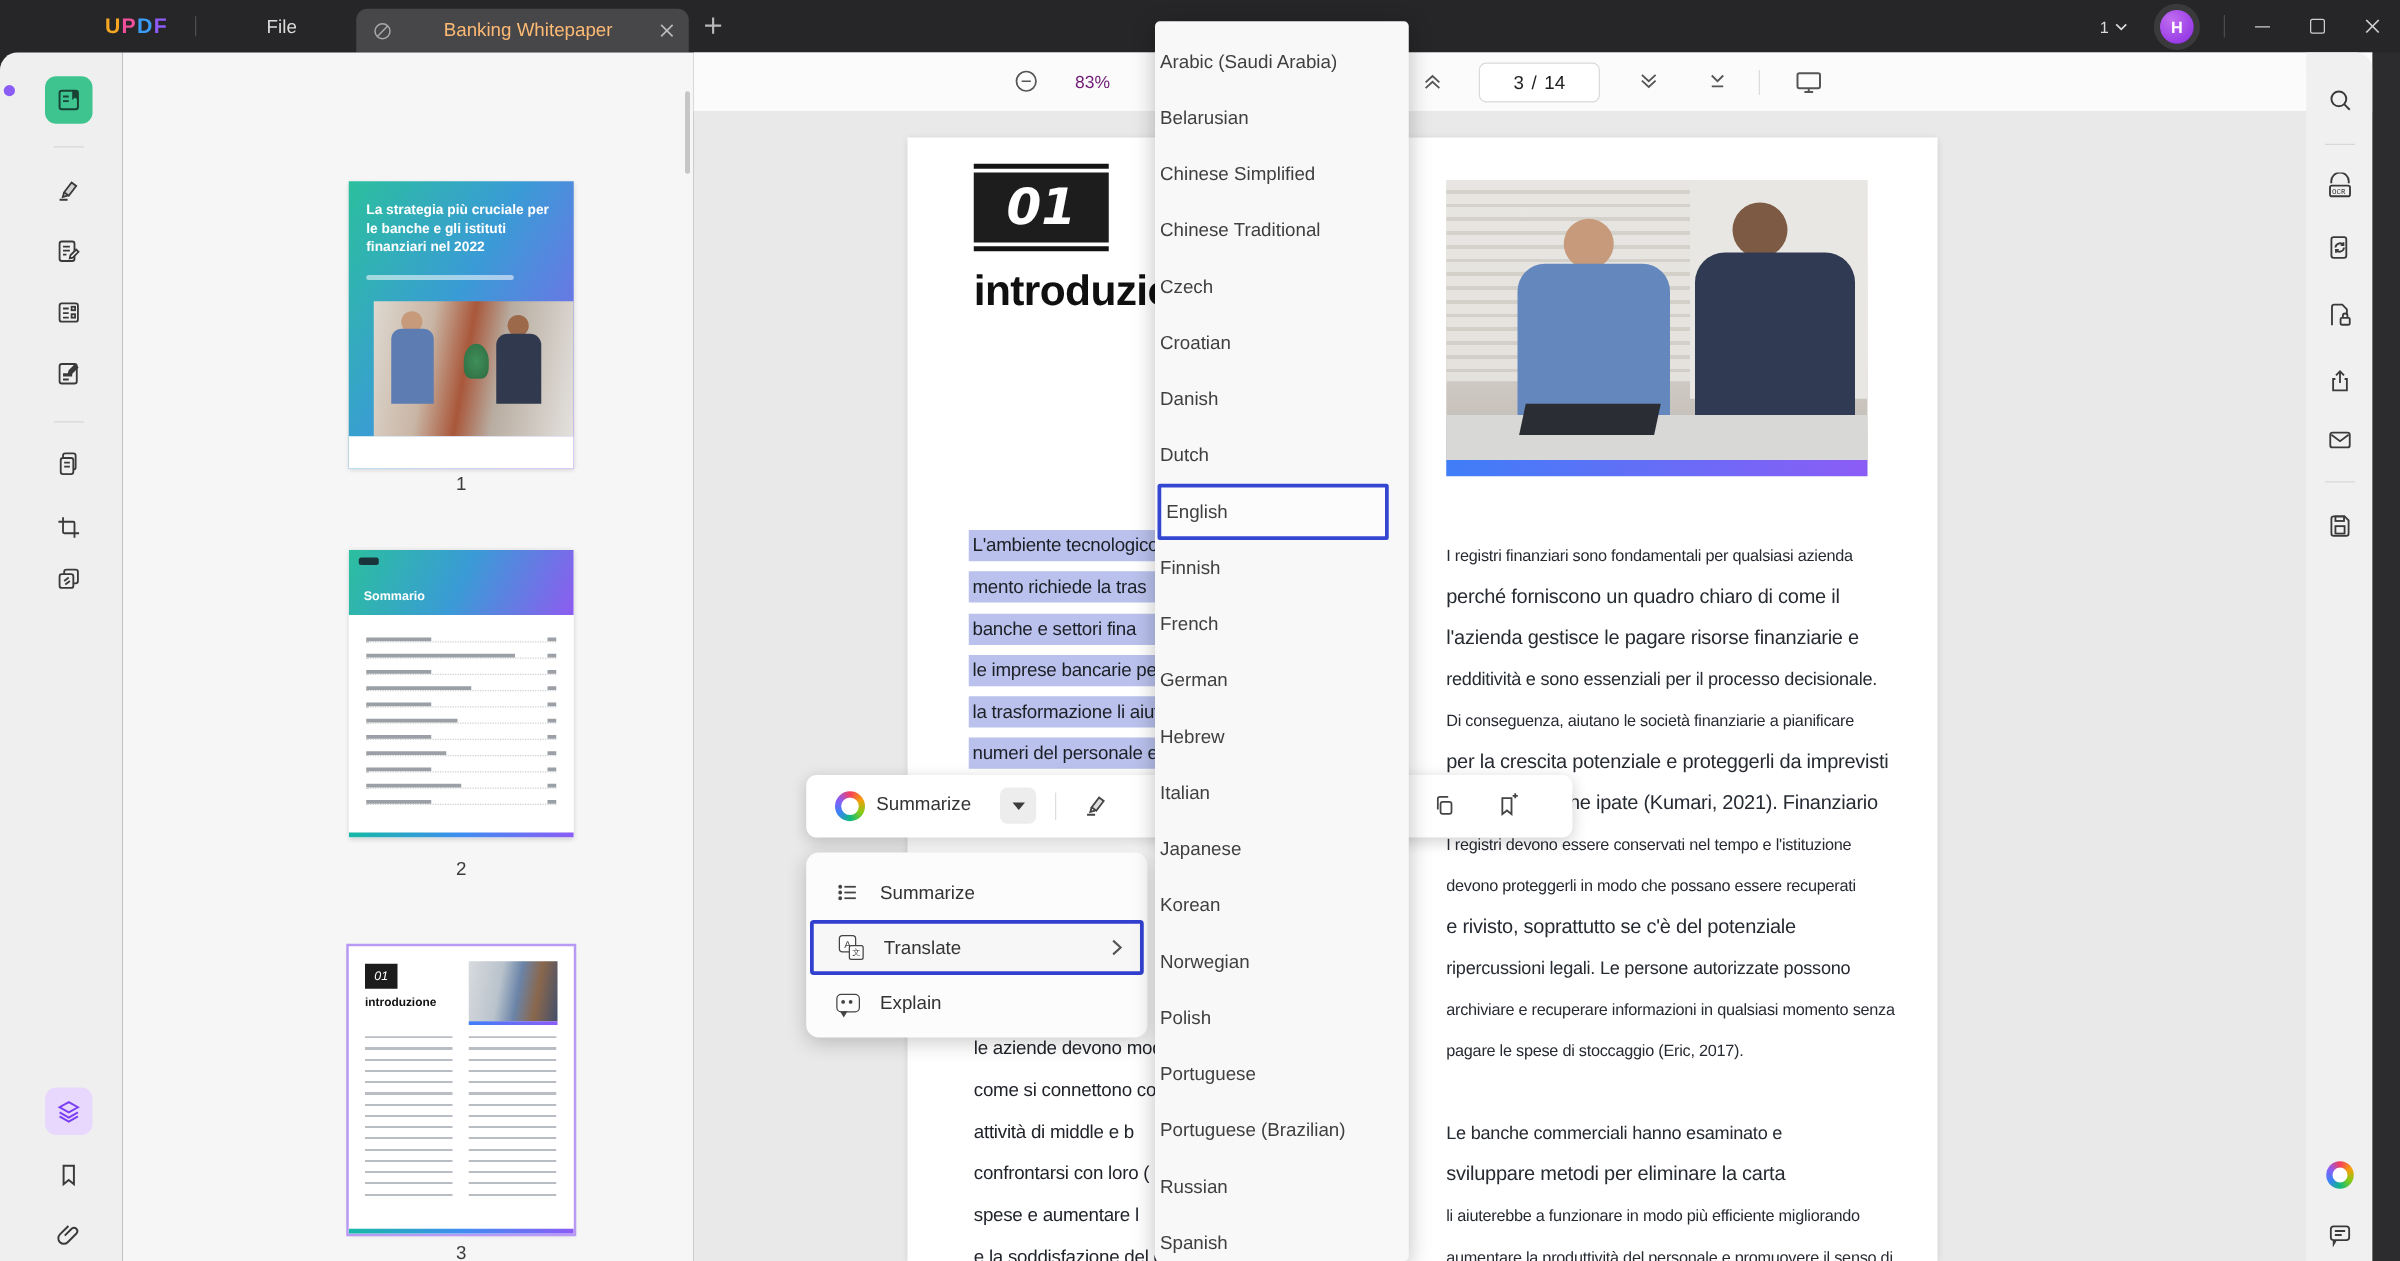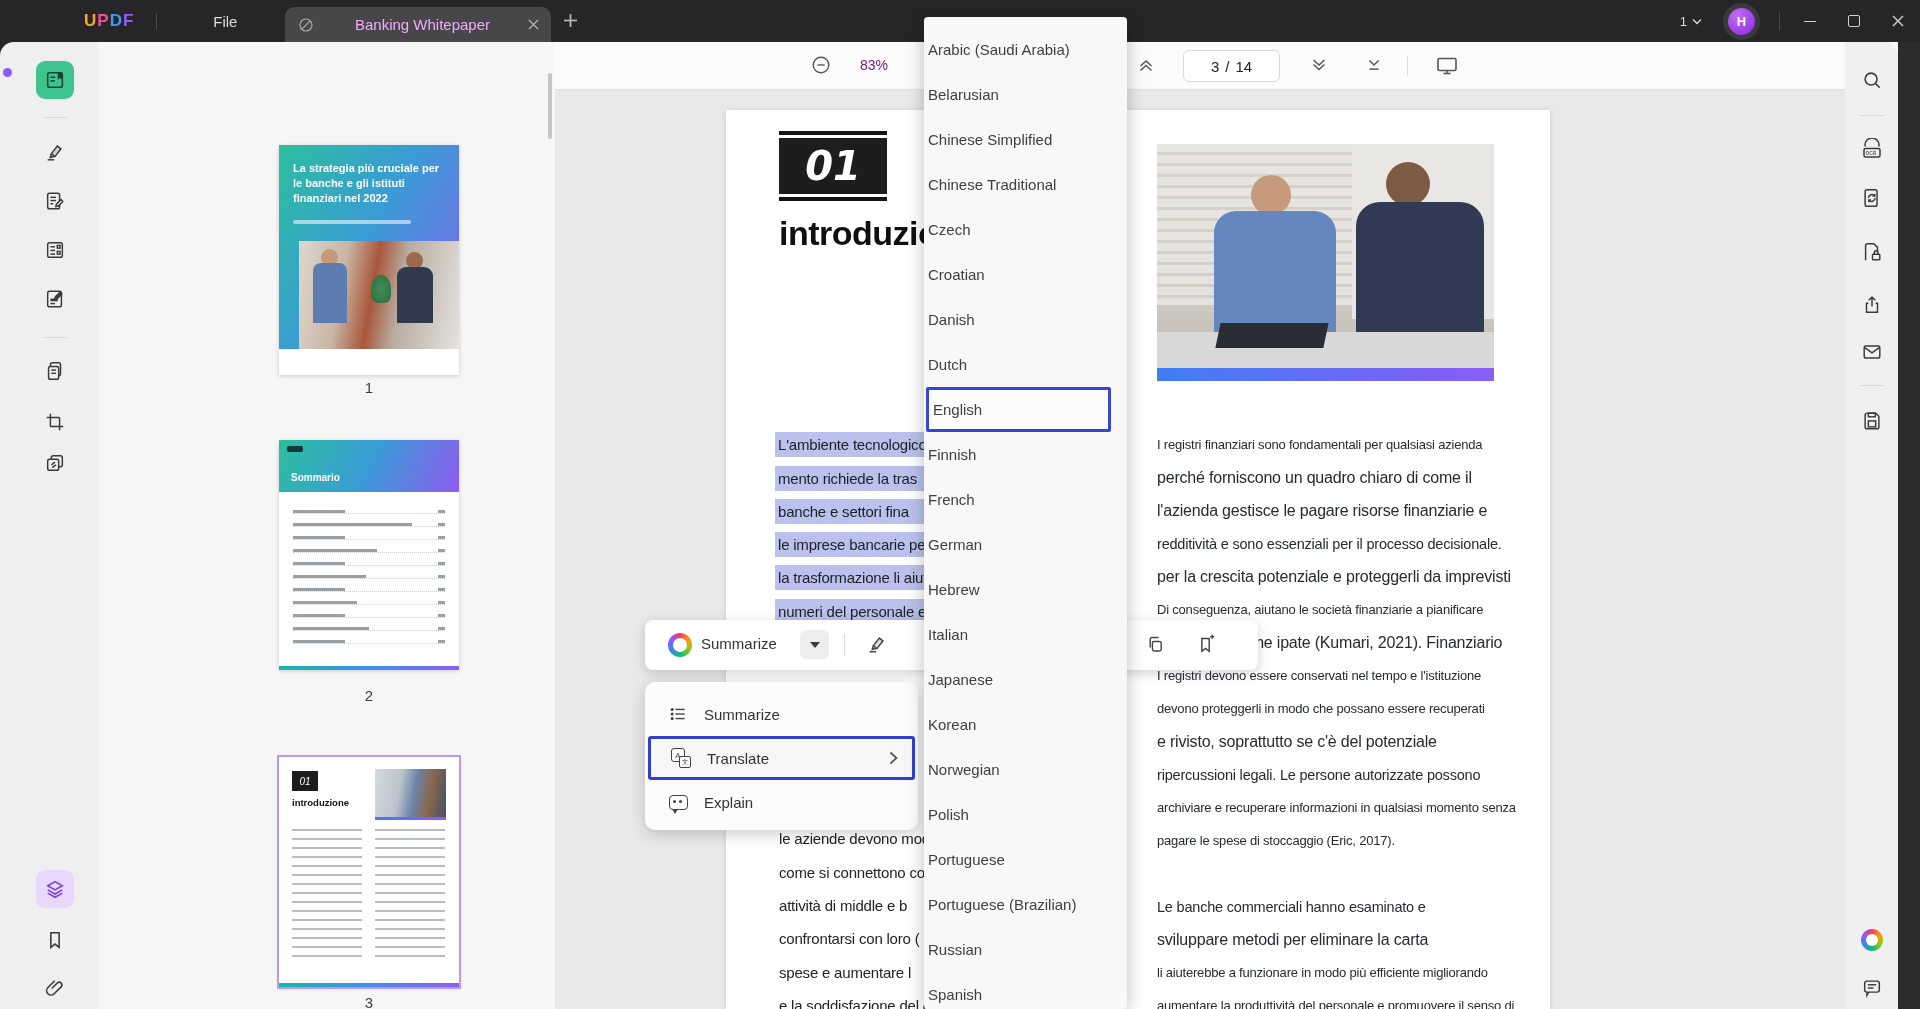--- a/index.html
+++ b/index.html
@@ -6,21 +6,21 @@
   body{width:1920px;height:1009px;overflow:hidden;background:#262628;font-family:"Liberation Sans",sans-serif;position:relative}
   svg{display:block}
 
   
   #titlebar{position:absolute;left:0;top:0;width:1920px;height:42px;background:#262628;display:flex;align-items:center}
   .logo{margin-left:84px;font-size:17px;font-weight:bold;letter-spacing:1px;display:flex}
   .logo .l0{color:#f5a623}.logo .l1{color:#ef4f9b}.logo .l2{color:#3b9cf6}.logo .l3{color:#8f5bf7}
   .tb-div{width:1px;height:16px;background:#4d4d4f;margin:0 22px}
   .menu-item{color:#dcdcdc;font-size:15px;padding:0 34px;cursor:default}
   .tab{position:absolute;left:285px;top:7px;width:266px;height:35px;background:#47474a;border-radius:9px 9px 0 0;display:flex;align-items:center;padding:0 12px;box-sizing:border-box}
-  .tab-title{color:#f0abfc;font-size:15px;flex:1;text-align:center;white-space:nowrap;overflow:hidden}
+  .tab-title{color:#fdba74;font-size:15px;flex:1;text-align:center;white-space:nowrap;overflow:hidden}
   .tab-plus{position:absolute;left:563px;top:13px;color:#b9b9b9}
   .tb-right{position:absolute;right:0;top:0;height:42px;display:flex;align-items:center}
   .scale-ind{color:#d9d9d9;font-size:13px;display:flex;align-items:center;gap:5px;margin-right:26px}
   .avatar{width:27px;height:27px;border-radius:50%;background:radial-gradient(circle at 35% 30%,#c06cf0,#8a2be2);color:#fff;font-size:13px;font-weight:bold;display:flex;align-items:center;justify-content:center;box-shadow:0 0 0 5px #3a3a3c;margin-right:24px}
   .winbtn{width:30px;height:42px;display:flex;align-items:center;justify-content:center;margin:0 7px}
   .win-min{width:12px;height:0;border-bottom:1.6px solid #cfcfcf}
   .win-max{width:10px;height:10px;border:1.6px solid #cfcfcf;border-radius:2px}
 
   
   #leftrail{position:absolute;left:0;top:42px;width:98px;height:967px;background:#efefef;border-radius:14px 0 0 0}
@@ -84,21 +84,21 @@
   .t3-c1{left:13px}.t3-c2{left:96px;top:72px}
 
   
   #page{position:absolute;left:726px;top:110px;width:824px;height:899px;background:#fff;box-shadow:0 1px 6px rgba(0,0,0,.12)}
   .ch-box{position:absolute;left:53px;top:21px;width:108px}
   .ch-bar{height:4px;background:#141414;margin:0 0 3px 0}
   .ch-bar.b{margin:3px 0 0 0}
   .ch-inner{height:56px;background:#1d1d1d;color:#fff;display:flex;align-items:center;justify-content:center;font-style:italic;font-weight:bold;font-size:40px;font-family:"DejaVu Sans",sans-serif}
   .doc-heading{position:absolute;left:53px;top:104px;font-size:34px;font-weight:bold;color:#101010;letter-spacing:-.5px;white-space:nowrap}
   .sel-lines{position:absolute;left:49px;top:314px}
-  .sel-line{height:33.3px;display:flex;align-items:flex-end}
+  .sel-line{height:33.3px;display:flex;align-items:flex-start}
   .sel-hl{display:inline-block;background:#b9c1ec;color:#1c2026;font-size:15px;letter-spacing:-.2px;padding:4px 10px 4px 3px;min-width:158px;white-space:nowrap}
   .ll-lines{position:absolute;left:53px;top:712px}
   .ll-line{height:33.4px;display:flex;align-items:center;font-size:15px;color:#20242a;letter-spacing:-.2px;white-space:nowrap}
   .right-col{position:absolute;left:431px;top:318px}
   .rline{height:33px;display:flex;align-items:center;white-space:nowrap;color:#262a31;letter-spacing:-.2px}
   .rline.s{font-size:13px}.rline.m{font-size:14.5px}.rline.l{font-size:16px}
   .rline.cut{padding-left:87px}
   .photo{position:absolute;left:431px;top:34px;width:337px;height:224px;overflow:hidden;background:linear-gradient(180deg,#e6e3df 0%,#d7d2cc 55%,#bfb9b2 100%)}
   .ph-blinds{position:absolute;left:0;top:0;width:60%;height:72%;background:repeating-linear-gradient(180deg,#e8e6e2 0 8px,#d2cec8 8px 11px);opacity:.85}
   .ph-panel{position:absolute;right:0;top:0;width:42%;height:78%;background:#e9e7e3}
@@ -438,25 +438,25 @@
       </div>
       <div class="rline l">
         <span>perché forniscono un quadro chiaro di come il</span>
       </div>
       <div class="rline l">
         <span>l'azienda gestisce le pagare risorse finanziarie e</span>
       </div>
       <div class="rline m">
         <span>redditività e sono essenziali per il processo decisionale.</span>
       </div>
+      <div class="rline s">
+        <span>Di conseguenza, aiutano le società finanziarie a pianificare</span>
+      </div>
       <div class="rline l">
         <span>per la crescita potenziale e proteggerli da imprevisti</span>
-      </div>
-      <div class="rline s">
-        <span>Di conseguenza, aiutano le società finanziarie a pianificare</span>
       </div>
       <div class="rline l cut">
         <span>iche ipate (Kumari, 2021). Finanziario</span>
       </div>
       <div class="rline s">
         <span>I registri devono essere conservati nel tempo e l'istituzione</span>
       </div>
       <div class="rline s">
         <span>devono proteggerli in modo che possano essere recuperati</span>
       </div>

